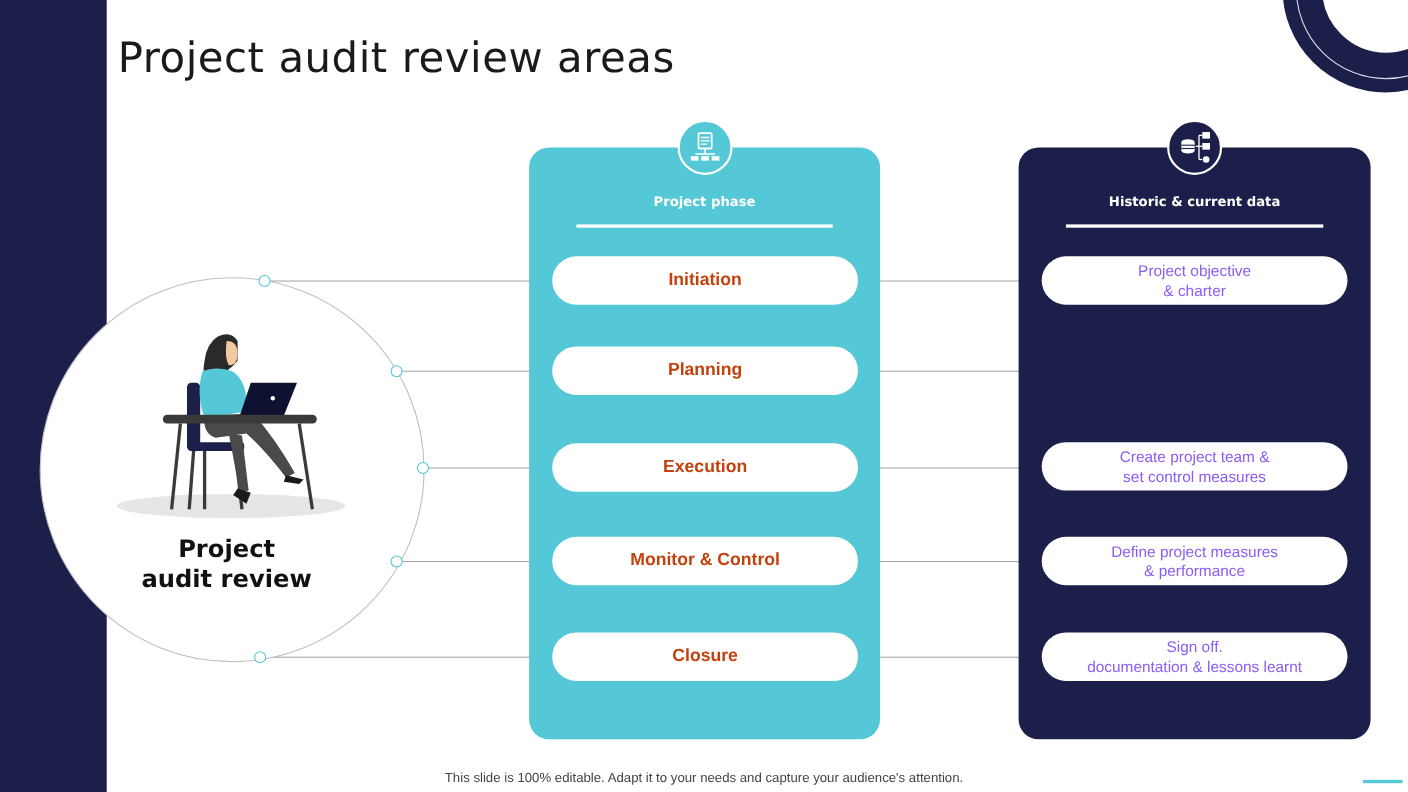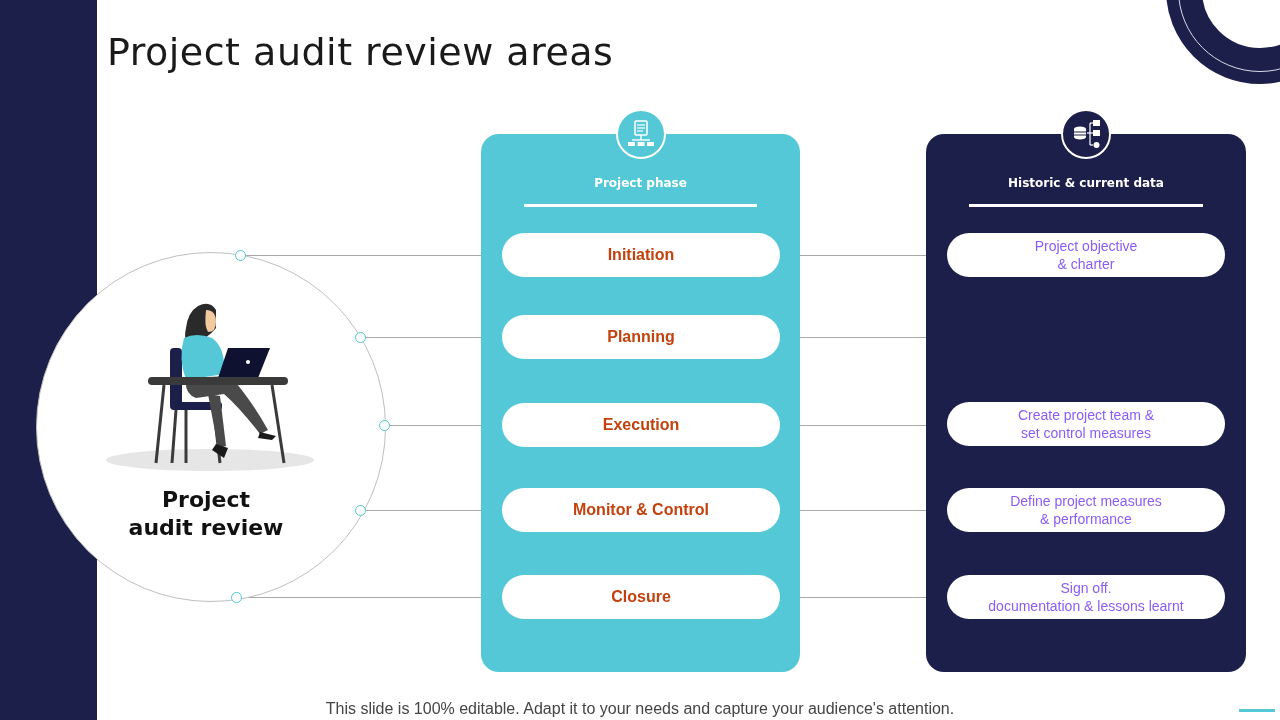--- a/index.html
+++ b/index.html
@@ -14,21 +14,21 @@
   .dot { position: absolute; width: 11px; height: 11px; border-radius: 50%; background: #fff; border: 1px solid #4fc8d4; }
   .panel { position: absolute; top: 134px; height: 538px; border-radius: 18px; }
   .panel.phase { left: 481px; width: 319px; background: #54c8d6; }
   .panel.data { left: 926px; width: 320px; background: #1c1f4a; }
   .panel-icon { position: absolute; width: 50px; height: 50px; border-radius: 50%; border: 2px solid #fff; display:flex; align-items:center; justify-content:center; }
   .panel-title { position: absolute; width: 100%; text-align: center; top: 42px; font-size: 12px; font-weight: bold; color: #fff; font-family: "DejaVu Sans", sans-serif; }
   .panel-underline { position: absolute; top: 70px; height: 3px; background: #fff; }
   .pill { position: absolute; left: 21px; width: 278px; height: 44px; background: #fff; border-radius: 22px; display: flex; align-items: center; justify-content: center; text-align: center; }
   .pill.phase-pill span { font-size: 16px; font-weight: bold; color: #c2410c; }
   .pill.data-pill span { font-size: 14px; color: #8b5cf6; line-height: 18px; white-space: pre-line; }
-  .footer { position: absolute; left: 0; width: 1280px; top: 700px; text-align: center; font-size: 16px; color: #444; }
+  .footer { position: absolute; left: 0; width: 1280px; top: 700px; text-align: center; font-size: 12px; color: #444; }
   .footer-line { position: absolute; left: 1239px; top: 709px; width: 36px; height: 3px; background: #54c8d6; }
 </style>
 </head>
 <body>
 
 <div class="leftbar"></div>
 <div class="deco-ring"></div>
 <div class="deco-ring-inner"></div>
 
 <h1 class="title">Project audit review areas</h1>

